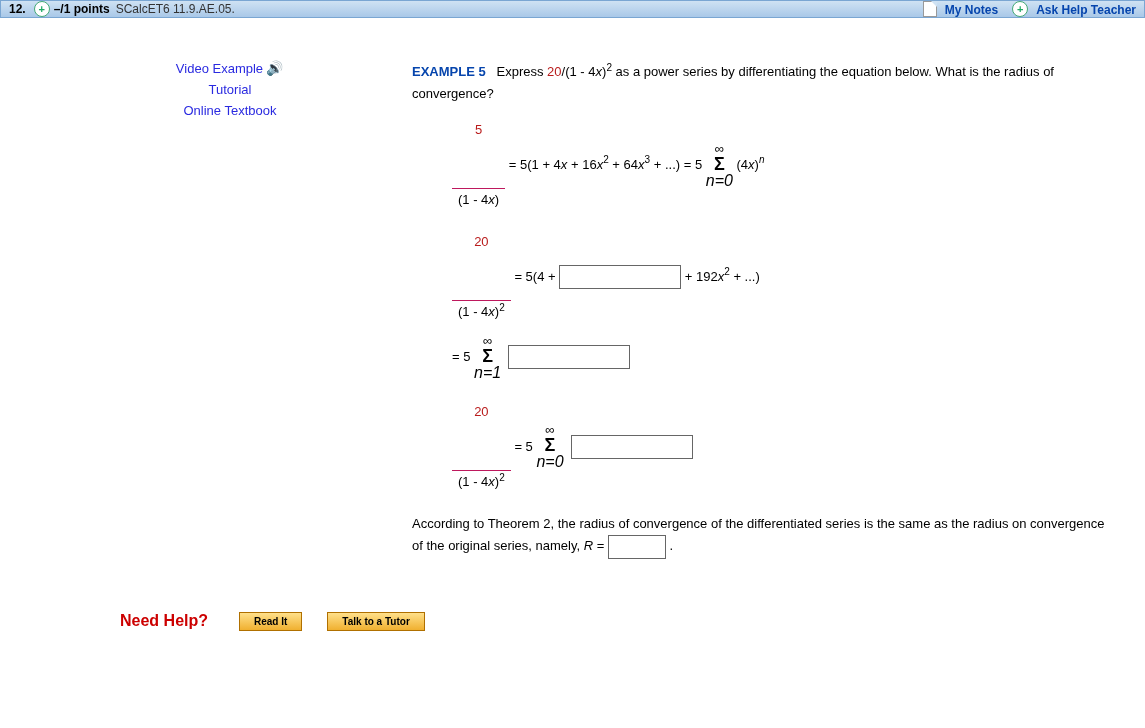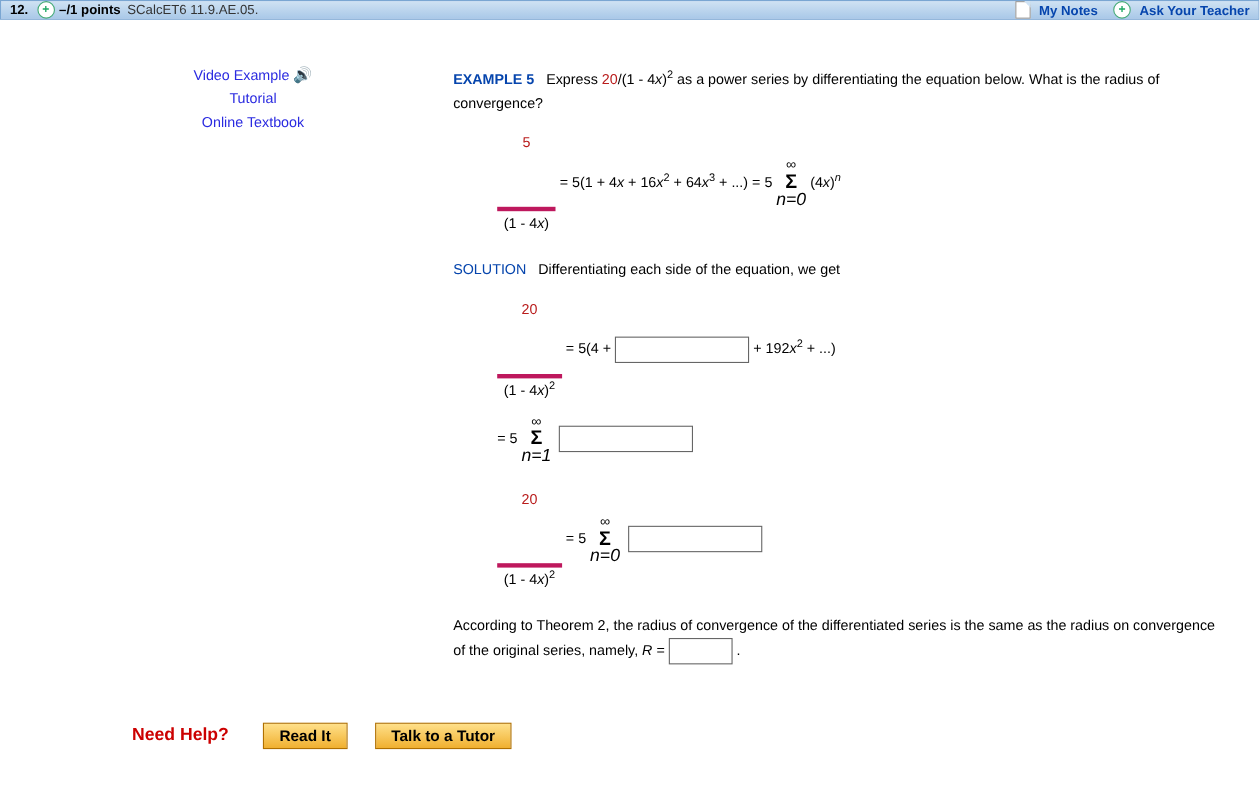--- a/index.html
+++ b/index.html
@@ -106,21 +106,21 @@
   .red { color: #b91c1c; }
   .ital { font-style: italic; }
   .eq-block { margin: 14px 0 20px 40px; }
   .frac {
     display: inline-block;
     vertical-align: middle;
     text-align: center;
     font-size: 13px;
   }
   .frac .num { display:block; padding: 0 6px; }
-  .frac .den { display:block; border-top: 4px solid #be185d; padding: 0 6px; margin-top: 47px; }
+  .frac .den { display:block; border-top: 1px solid #be185d; padding: 0 6px; margin-top: 47px; }
   .answer-box {
     display: inline-block;
     border: 1px solid #666;
     width: 120px;
     height: 22px;
     vertical-align: middle;
     background: #fff;
   }
   .answer-box.sm { width: 56px; }
   .sigma-block {
@@ -143,21 +143,21 @@
   .need-help {
     color: #c00;
     font-weight: bold;
     font-size: 16px;
     margin-right: 18px;
   }
   .help-btn {
     background: linear-gradient(#ffe08a, #f0b030);
     border: 1px solid #b07000;
     padding: 3px 14px;
-    font-size: 14px;
+    font-size: 10px;
     font-weight: bold;
     color: #000;
     margin-right: 12px;
     cursor: pointer;
   }
 </style>
 </head>
 <body>
 
 <div class="header-bar">
@@ -165,21 +165,21 @@
   <span class="plus-icon">+</span>
   <span class="points"><b>–/1 points</b></span>
   <span class="source-id">SCalcET6 11.9.AE.05.</span>
   <span class="spacer"></span>
   <span class="header-right-item">
     <span class="note-icon"></span>
     <span class="header-link">My Notes</span>
   </span>
   <span class="header-right-item">
     <span class="plus-icon">+</span>
-    <span class="header-link">Ask Your Teacher</span>
+    <span class="header-link">Ask Help Teacher</span>
   </span>
 </div>
 
 <div class="content-wrap">
 
   <div class="left-col">
     <a>
       <span>Video Example</span> <span class="speaker-icon">🔊</span>
     </a>
     <a>Tutorial</a>
@@ -203,24 +203,20 @@
       <span> + 64</span><span class="ital">x</span><sup>3</sup>
       <span> + ...) = 5 </span>
       <span class="sigma-block">
         <span class="top">∞</span>
         <span class="sig">Σ</span>
         <span class="bot">n=0</span>
       </span>
       <span> (4</span><span class="ital">x</span><span>)</span><sup class="ital">n</sup>
     </div>
 
-    <p>
-      <span class="sol-label">SOLUTION</span>&nbsp;&nbsp;
-      <span>Differentiating each side of the equation, we get</span>
-    </p>
 
     <div class="eq-block">
       <span class="frac">
         <span class="num red">20</span>
         <span class="den"><span>(1 - 4</span><span class="ital">x</span><span>)</span><sup>2</sup></span>
       </span>
       <span> = 5(4 + </span>
       <span class="answer-box"></span>
       <span> + 192</span><span class="ital">x</span><sup>2</sup>
       <span> + ...)</span>

